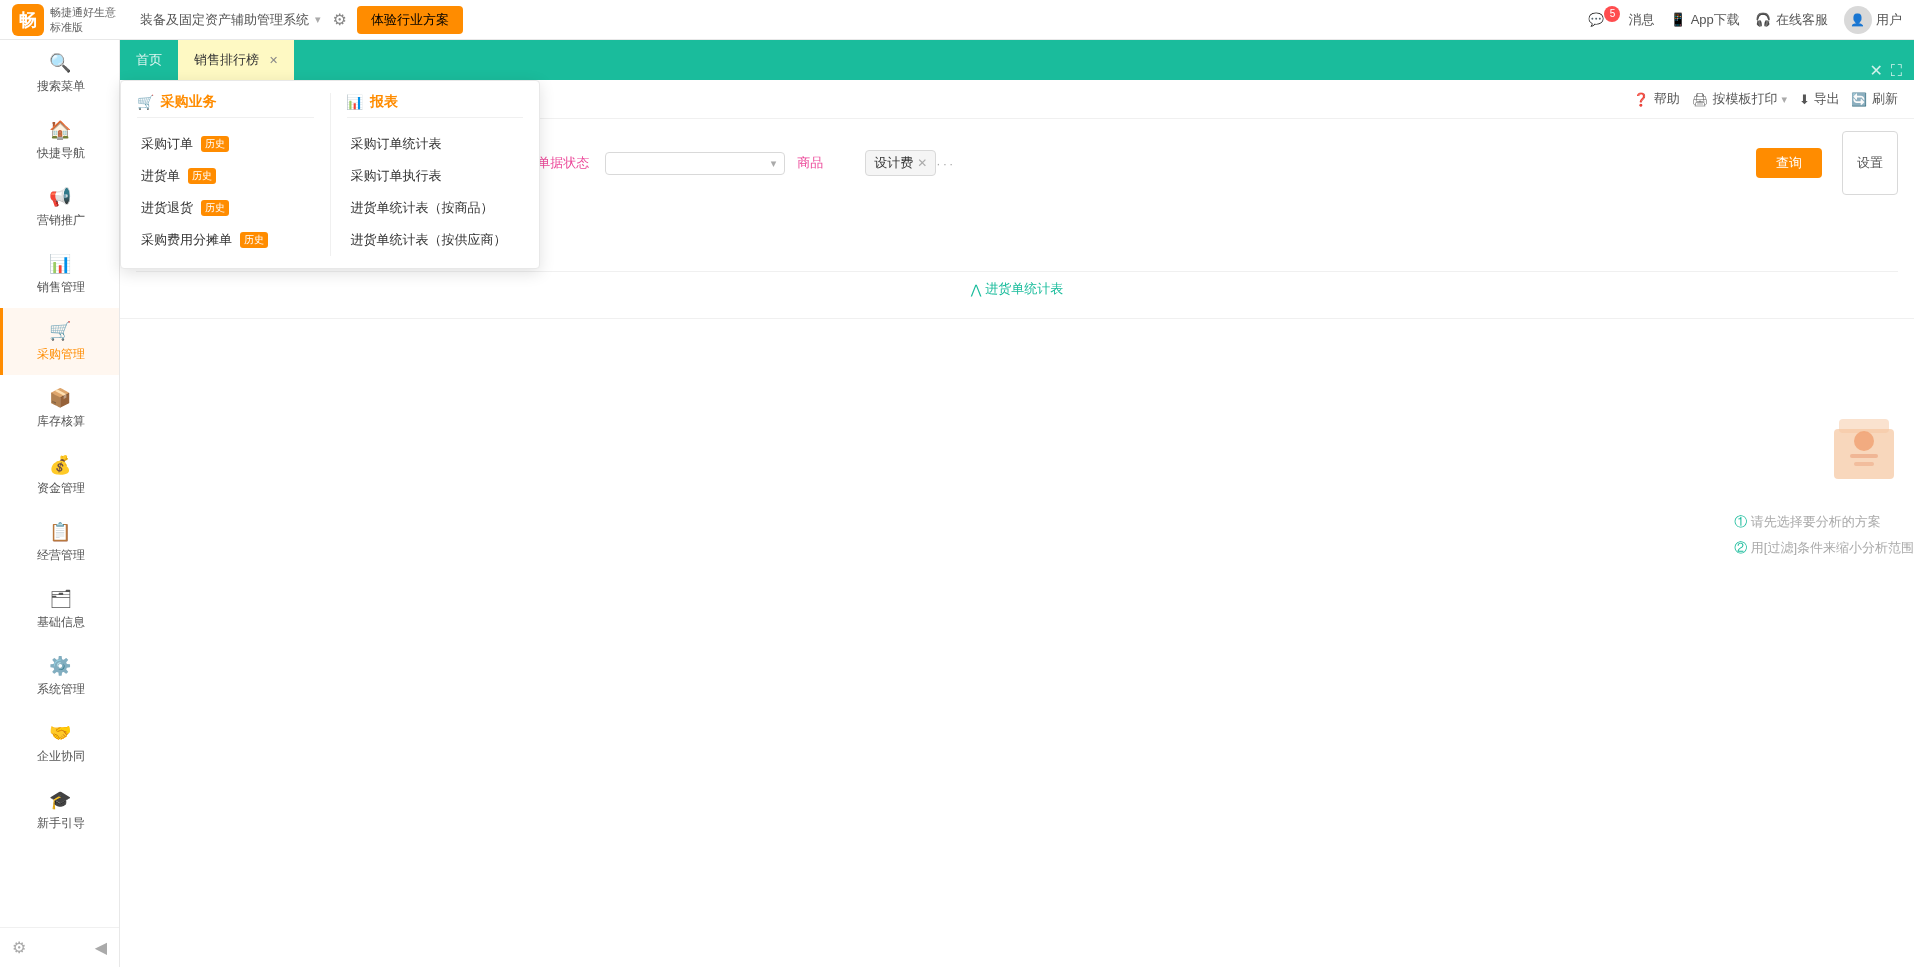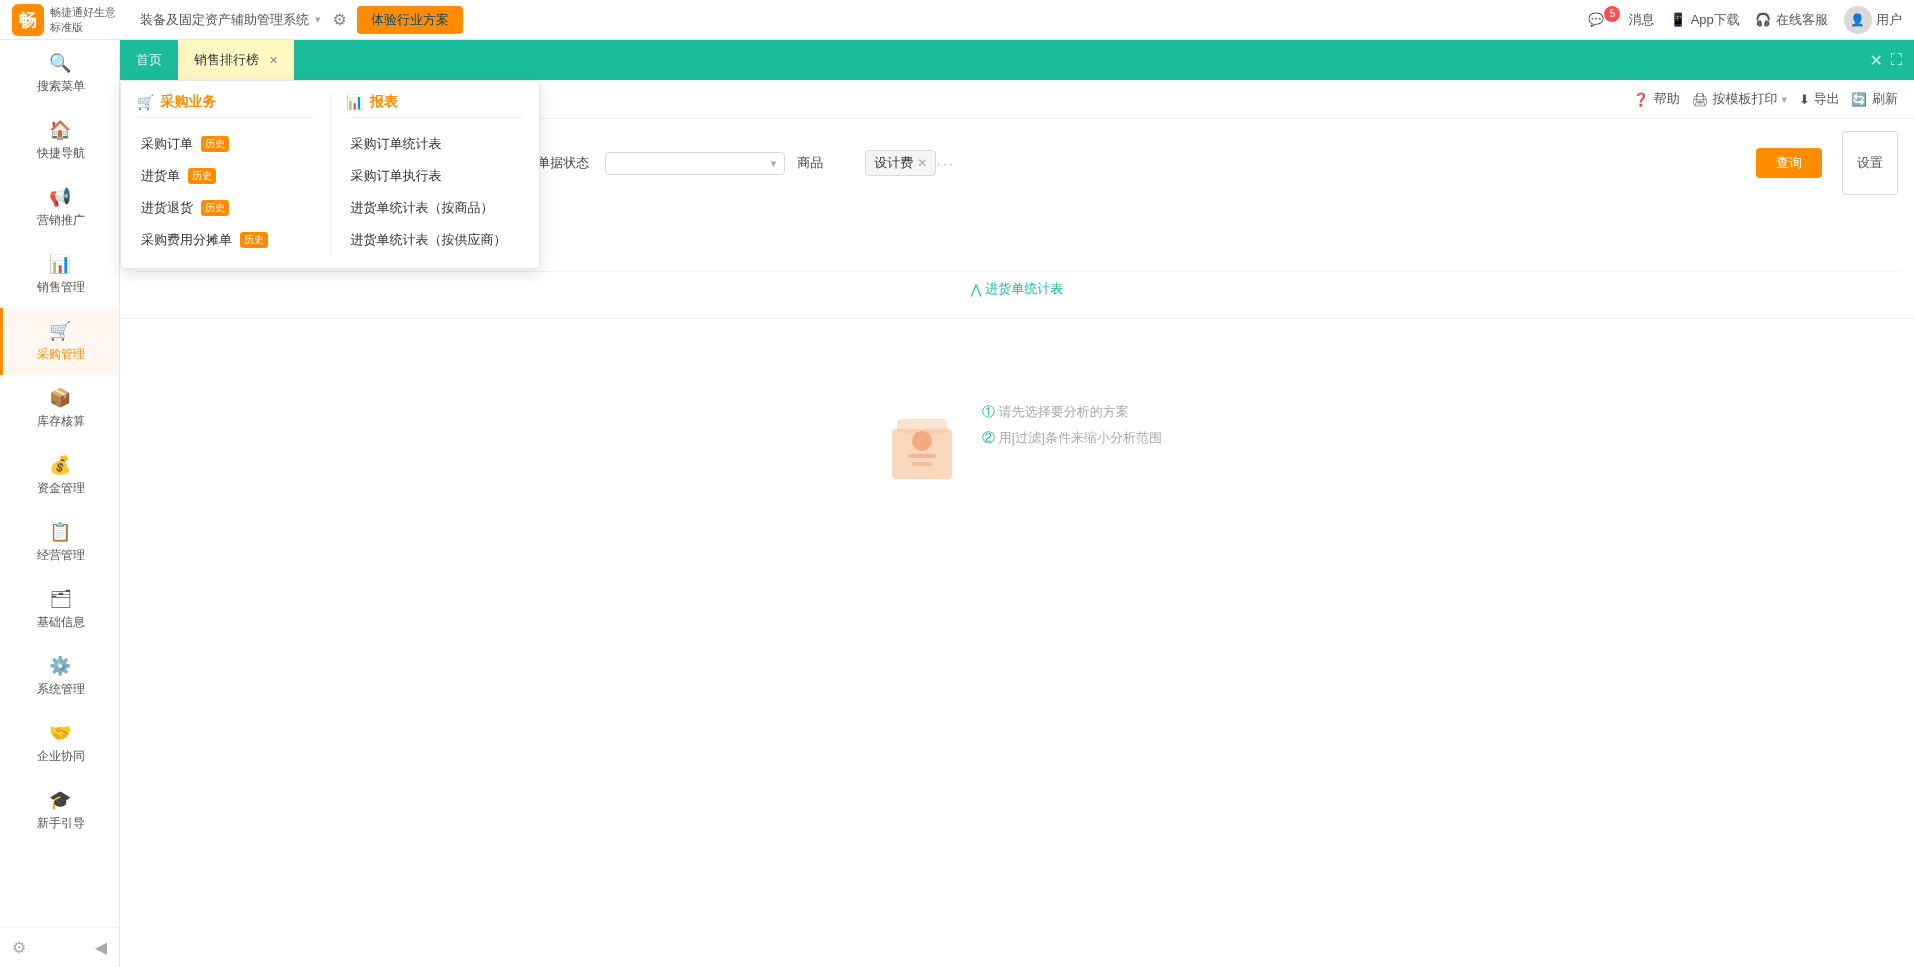--- a/index.html
+++ b/index.html
@@ -33,21 +33,21 @@
     .logo-text { font-size: 11px; color: #666; line-height: 1.3; }
     .top-bar-title {
       display: flex; align-items: center; gap: 6px;
       color: #555; font-size: 13px;
       margin-left: 8px;
     }
     .top-bar-title .arrow { color: #aaa; font-size: 11px; }
     .top-bar-settings { margin-left: 6px; color: #888; font-size: 16px; cursor: pointer; }
     .top-bar-btn {
       background: #ff8c00;
-      color: #0c4a6e;
+      color: #000000;
       border: none;
       border-radius: 4px;
       padding: 5px 14px;
       font-size: 13px;
       cursor: pointer;
       margin-left: 10px;
     }
     .top-bar-right {
       margin-left: auto;
       display: flex; align-items: center; gap: 16px;
@@ -97,21 +97,21 @@
       border-top: 1px solid #f0f0f0;
     }
     .sidebar-bottom-icon { font-size: 16px; color: #aaa; cursor: pointer; }
 
     
     .tab-bar {
       position: fixed;
       top: 40px; left: 120px; right: 0;
       height: 40px;
       background: #1abc9c;
-      display: flex; align-items: center;
+      display: flex; align-items: flex-end;
       z-index: 80;
     }
     .tab {
       height: 40px;
       display: flex; align-items: center;
       padding: 0 16px;
       font-size: 13px;
       cursor: pointer;
       color: rgba(255,255,255,0.85);
       gap: 6px;
@@ -163,21 +163,21 @@
       background: #fff;
       padding: 12px 16px;
       border-bottom: 1px solid #f0f0f0;
     }
     .filter-row {
       display: flex; align-items: center;
       gap: 12px;
       margin-bottom: 10px;
     }
     .filter-row:last-child { margin-bottom: 0; }
-    .filter-label { color: #404040; font-size: 13px; min-width: 56px; }
+    .filter-label { color: #ec4899; font-size: 13px; min-width: 56px; }
     .filter-input {
       border: 1px solid #d9d9d9;
       border-radius: 4px;
       padding: 4px 8px;
       font-size: 13px;
       color: #333;
       background: #fff;
       min-width: 200px;
     }
     .filter-tag {
@@ -230,21 +230,21 @@
       justify-content: center;
       color: #1abc9c; font-size: 13px;
       cursor: pointer;
       padding: 8px 0;
       gap: 4px;
       border-top: 1px solid #f0f0f0;
     }
 
     
     .empty-state {
-      display: flex; flex-direction: row; align-items: flex-start;
+      display: flex; flex-direction: column; align-items: flex-end;
       justify-content: center;
       padding: 80px 0;
       color: #aaa;
       font-size: 13px;
       gap: 10px;
     }
     .empty-icon {
       width: 100px; height: 100px;
       position: relative;
     }

